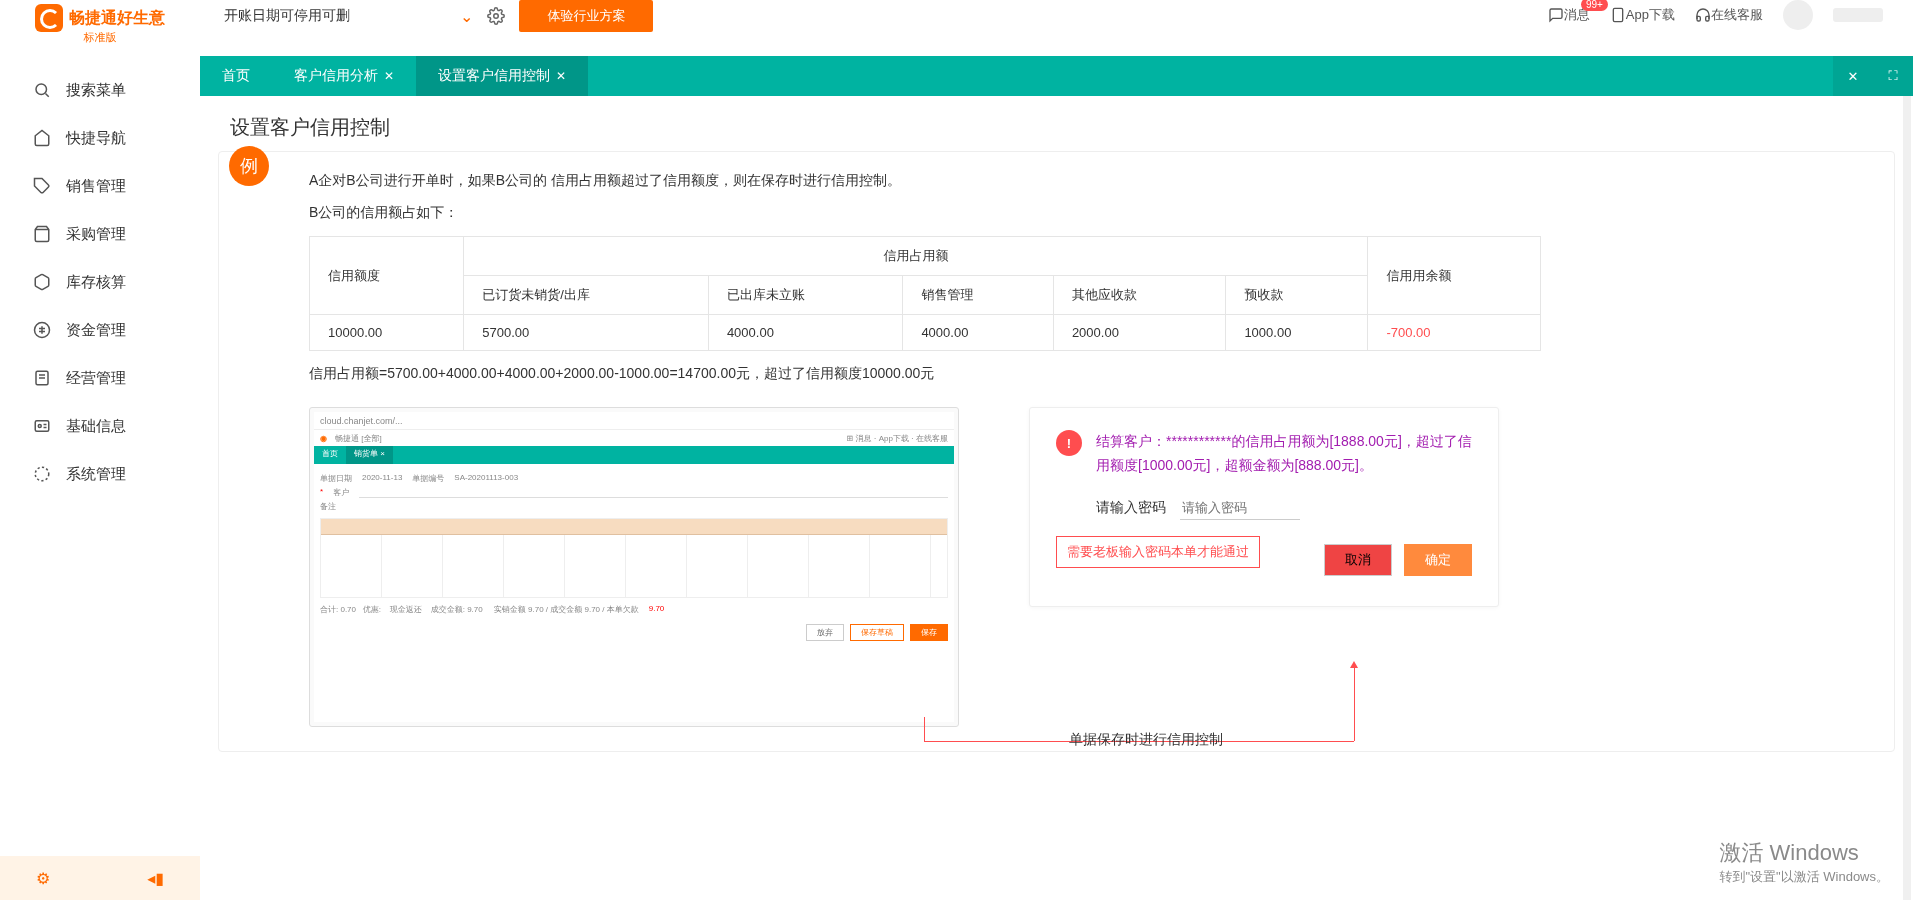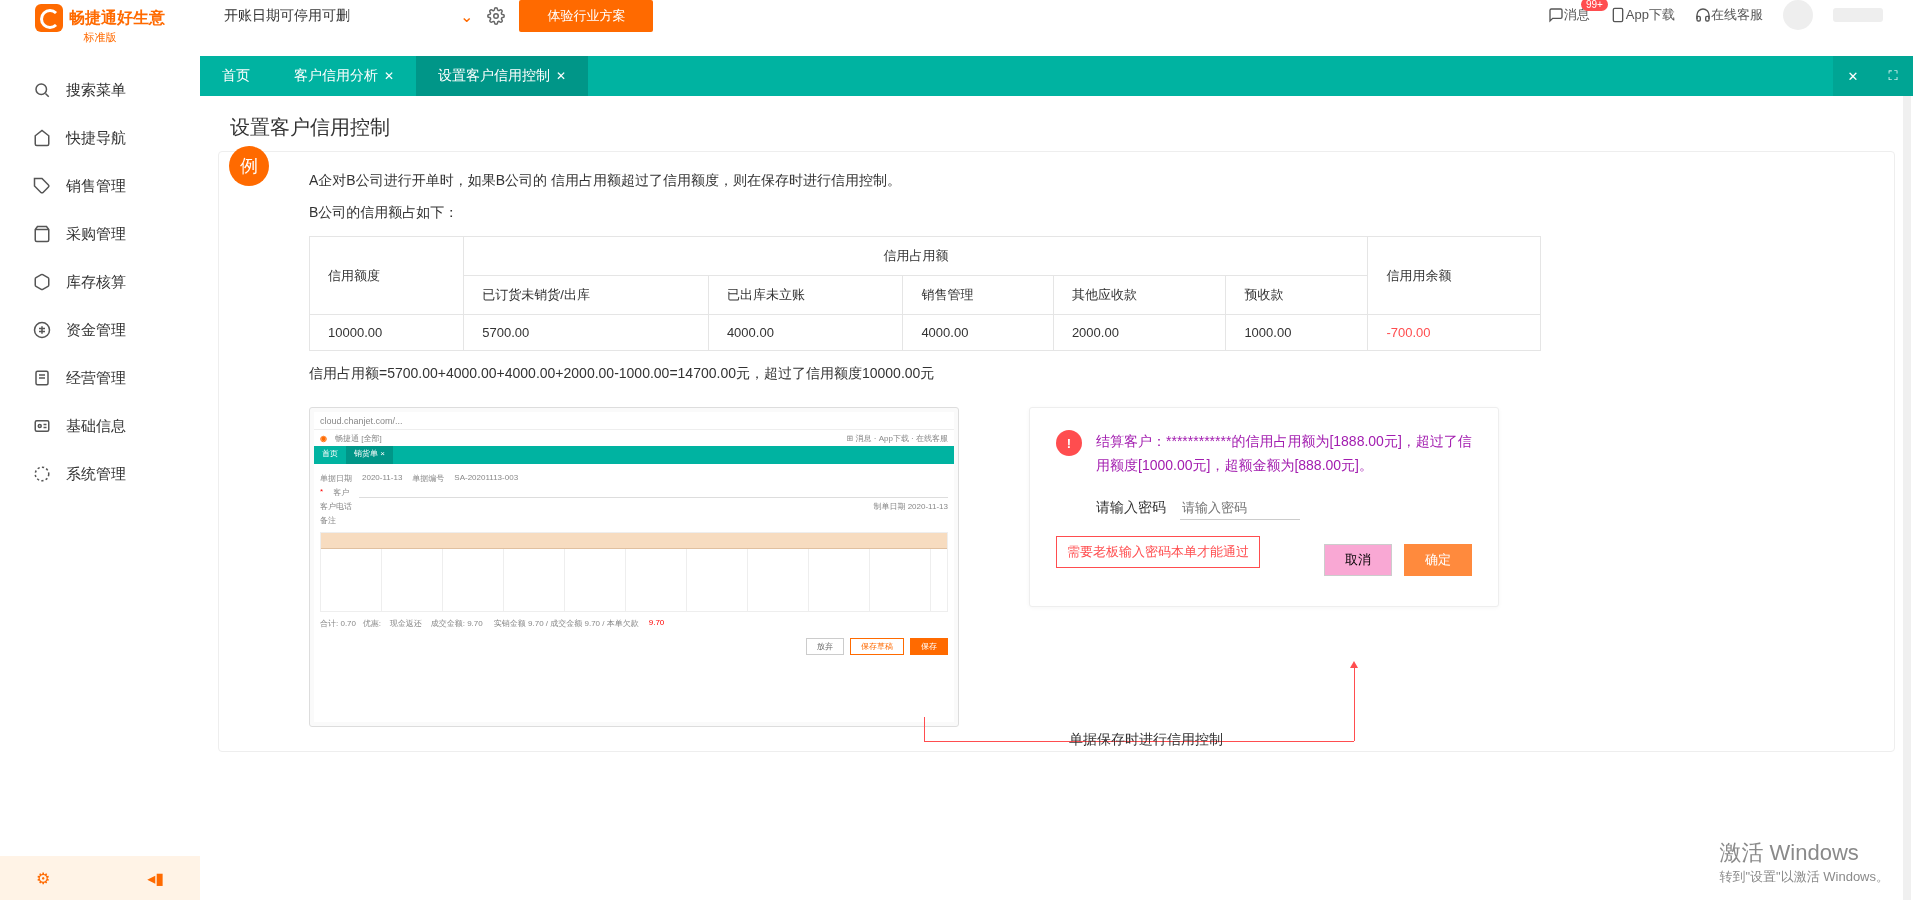--- a/index.html
+++ b/index.html
@@ -73,21 +73,21 @@
 .dialog-mock { width: 470px; border: 1px solid #eee; border-radius: 3px; padding: 22px 26px; background: #fff; box-shadow: 0 1px 4px rgba(0,0,0,0.04); }
 .dlg-top { display: flex; gap: 14px; }
 .dlg-icon { width: 26px; height: 26px; border-radius: 50%; background: #ff4d4f; color: #fff; display: flex; align-items: center; justify-content: center; font-weight: bold; flex-shrink: 0; }
 .dlg-msg { font-size: 14px; color: #a21caf; line-height: 1.7; }
 .dlg-pwd { display: flex; align-items: center; gap: 14px; margin: 18px 0 16px 40px; }
 .dlg-pwd-label { font-size: 14px; }
 .dlg-pwd-input { border: none; border-bottom: 1px solid #ccc; padding: 4px 2px; font-size: 13px; width: 120px; outline: none; color:#bbb; }
 .dlg-note { border: 1px solid #ff4d4f; color: #ff4d4f; padding: 6px 10px; font-size: 13px; display: inline-block; margin-bottom: 16px; position: relative; }
 .dlg-note::after { content:""; position:absolute; right:-7px; top:-7px; width:12px; height:12px; border-top:1px solid #ff4d4f; border-right:1px solid #ff4d4f; transform: rotate(-45deg) translate(18px, 62px); display:none; }
 .dlg-actions { display: flex; justify-content: flex-end; gap: 12px; }
-.dlg-btn { padding: 6px 20px; border: 1px solid #ccc; background: #f9a8d4; font-size: 13px; cursor: pointer; }
+.dlg-btn { padding: 6px 20px; border: 1px solid #ccc; background: #ef4444; font-size: 13px; cursor: pointer; }
 .dlg-btn.primary { background: #ff8a3d; border-color: #ff8a3d; color: #fff; }
 .arrow-line { position: absolute; border-top: 1px solid #ff4d4f; }
 .arrow-v { position:absolute; border-left:1px solid #ff4d4f; }
 .arrow-head { position:absolute; width:0; height:0; border-left:4px solid transparent; border-right:4px solid transparent; border-bottom:7px solid #ff4d4f; }
 .caption { position: absolute; font-size: 14px; color: #333; }
 
 
 .wm { position: absolute; right: 24px; bottom: 14px; text-align: left; color: #8a8a8a; pointer-events:none; }
 .wm-title { font-size: 22px; }
 .wm-sub { font-size: 13px; }
@@ -306,21 +306,20 @@
           <div class="mock-tab act">销货单 ×</div>
         </div>
         <div class="mock-body">
           <div class="mock-row">
               <span>单据日期</span>
               <span>2020-11-13</span>
               <span>单据编号</span>
               <span>SA-20201113-003</span>
             </div>
           <div class="mock-row"><span style="color:#f00">*</span> 客户 <span style="flex:1;border-bottom:1px solid #ddd"></span></div>
-          <div class="mock-row">客户电话 <span style="flex:1"></span> 制单日期 2020-11-13</div>
           <div class="mock-row">备注</div>
           <div class="mock-grid">
               <div class="mock-grid-head"></div>
             </div>
           <div class="mock-row" style="margin-top:6px">合计: 0.70 &nbsp; 优惠: &nbsp;&nbsp; 现金返还 &nbsp;&nbsp; 成交金额: 9.70 &nbsp;&nbsp;&nbsp; 实销金额 9.70 / 成交金额 9.70 / 本单欠款 <span style="color:#f00">9.70</span></div>
           <div class="mock-footer">
             <span class="mock-btn" style="border-color:#ccc;color:#666">放弃</span>
             <span class="mock-btn">保存草稿</span>
             <span class="mock-btn pri">保存</span>
           </div>

